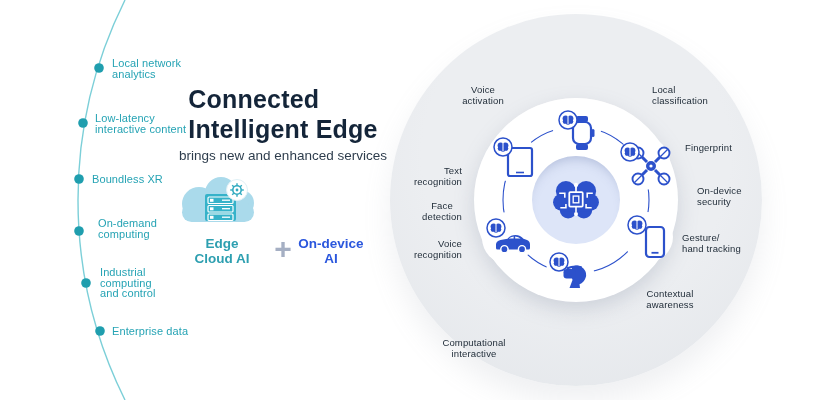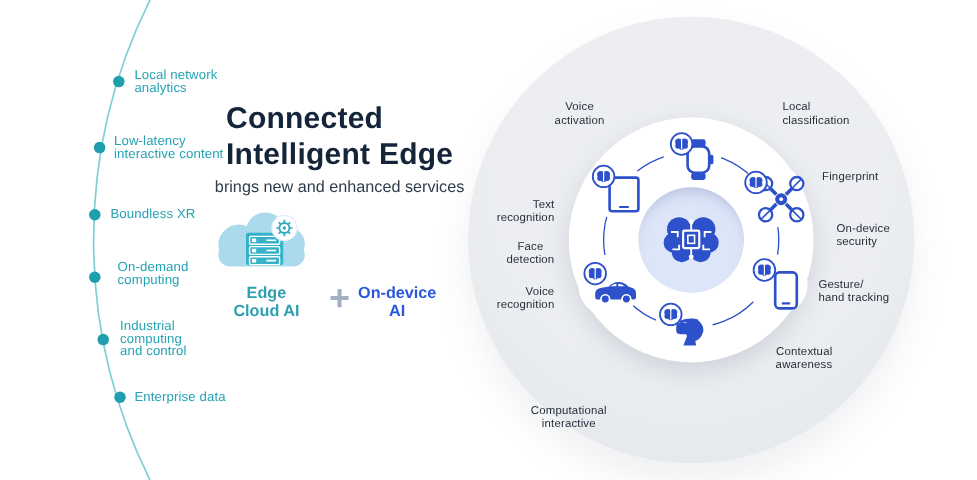--- a/index.html
+++ b/index.html
@@ -294,18 +294,18 @@
     <span>recognition</span>
   </div>
   <div class="cap" style="left:682px;top:232px;">
     <span>Gesture/</span>
     <span>hand tracking</span>
   </div>
   <div class="cap c" style="left:474px;top:289px;margin-top:48px;">
     <span>Computational</span>
     <span>interactive</span>
   </div>
-  <div class="cap c" style="left:670px;top:288px;text-align:right;">
+  <div class="cap c" style="left:670px;top:288px;">
     <span>Contextual</span>
     <span>awareness</span>
   </div>
 
 </div>
 
 </body></html>

